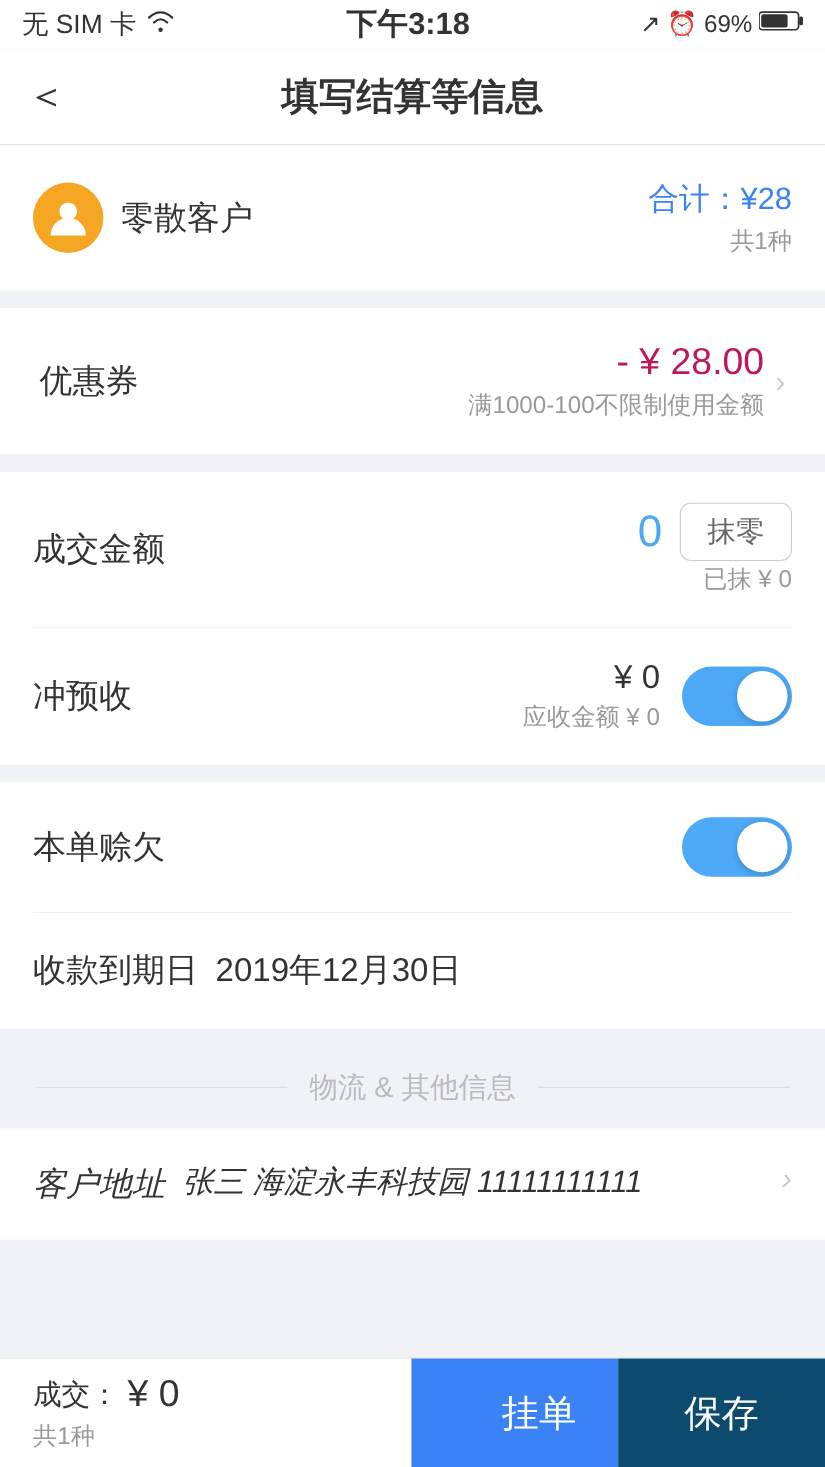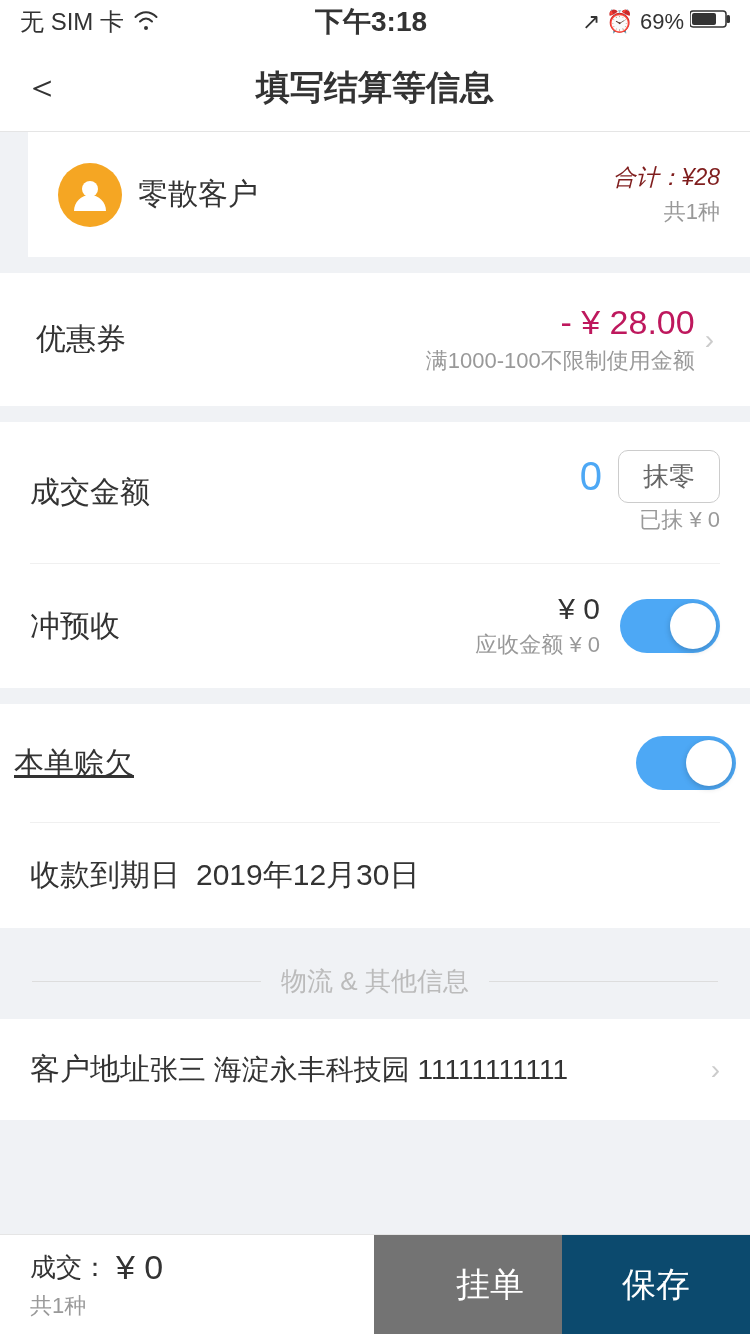--- a/index.html
+++ b/index.html
@@ -77,21 +77,21 @@
       height: 64px;
       background: #f5a623;
       border-radius: 50%;
       display: flex;
       align-items: center;
       justify-content: center;
     }
     .customer-avatar svg { width: 40px; height: 40px; }
     .customer-name { font-size: 30px; color: #333; }
     .customer-right { text-align: right; }
-    .customer-total { font-size: 23px; color: #7f1d1d; font-style: italic; }
+    .customer-total { font-size: 28px; color: #3b82f6; }
     .customer-count { font-size: 22px; color: #999; margin-top: 4px; }
 
     
     .divider {
       height: 1px;
       background: #f0f0f0;
       margin: 0 30px;
     }
 
     
@@ -155,22 +155,21 @@
       top: 4px;
       right: 4px;
       box-shadow: 0 2px 6px rgba(0,0,0,0.2);
     }
 
     
     .debit-row {
       display: flex;
       align-items: center;
       justify-content: space-between;
-      padding: 32px 14px;
-      text-decoration: underline;
+      padding: 32px 30px;
     }
     .debit-label { font-size: 30px; color: #333; }
 
     
     .date-row {
       display: flex;
       align-items: center;
       padding: 32px 30px;
       gap: 16px;
     }
@@ -192,23 +191,25 @@
     .logistics-divider::after {
       content: '';
       flex: 1;
       height: 1px;
       background: #ddd;
     }
 
     
     .address-row {
       display: flex;
-      align-items: center;
+      align-items: flex-start;
       padding: 30px 30px;
-      justify-content: space-between;
+      gap: 16px;
+      justify-content: space-between;
+      font-style: italic;
     }
     .address-label { font-size: 30px; color: #333; flex-shrink: 0; }
     .address-value { font-size: 28px; color: #333; flex: 1; }
     .address-chevron { font-size: 28px; color: #ccc; }
 
     
     .bottom-bar {
       position: fixed;
       bottom: 0;
       left: 0;
@@ -230,21 +231,21 @@
       height: 100px;
       width: 188px;
       display: flex;
       align-items: center;
       justify-content: center;
       font-size: 34px;
       color: #fff;
       cursor: pointer;
       font-weight: 500;
     }
-    .btn-pending { background: #737373; padding-left: 44px; }
+    .btn-pending { background: #3b82f6; padding-left: 44px; }
     .btn-save { background: #0c4a6e; }
 
     
     .main-content {
       padding-bottom: 110px;
     }
   </style>
 </head>
 <body>
 
@@ -274,21 +275,21 @@
   </div>
 </div>
 
 <div class="nav-bar">
   <span class="nav-back">＜</span>
   <span class="nav-title">填写结算等信息</span>
 </div>
 
 <div class="main-content">
 
-  <div class="section" style="margin-top:0;margin-left:28px;">
+  <div class="section" style="margin-top:0;">
     <div class="customer-row">
       <div class="customer-left">
         <div class="customer-avatar">
           <svg viewBox="0 0 40 40" fill="white">
             <circle cx="20" cy="14" r="8"></circle>
             <path d="M4 36c0-8.8 7.2-16 16-16s16 7.2 16 16"></path>
           </svg>
         </div>
         <span class="customer-name">零散客户</span>
       </div>

